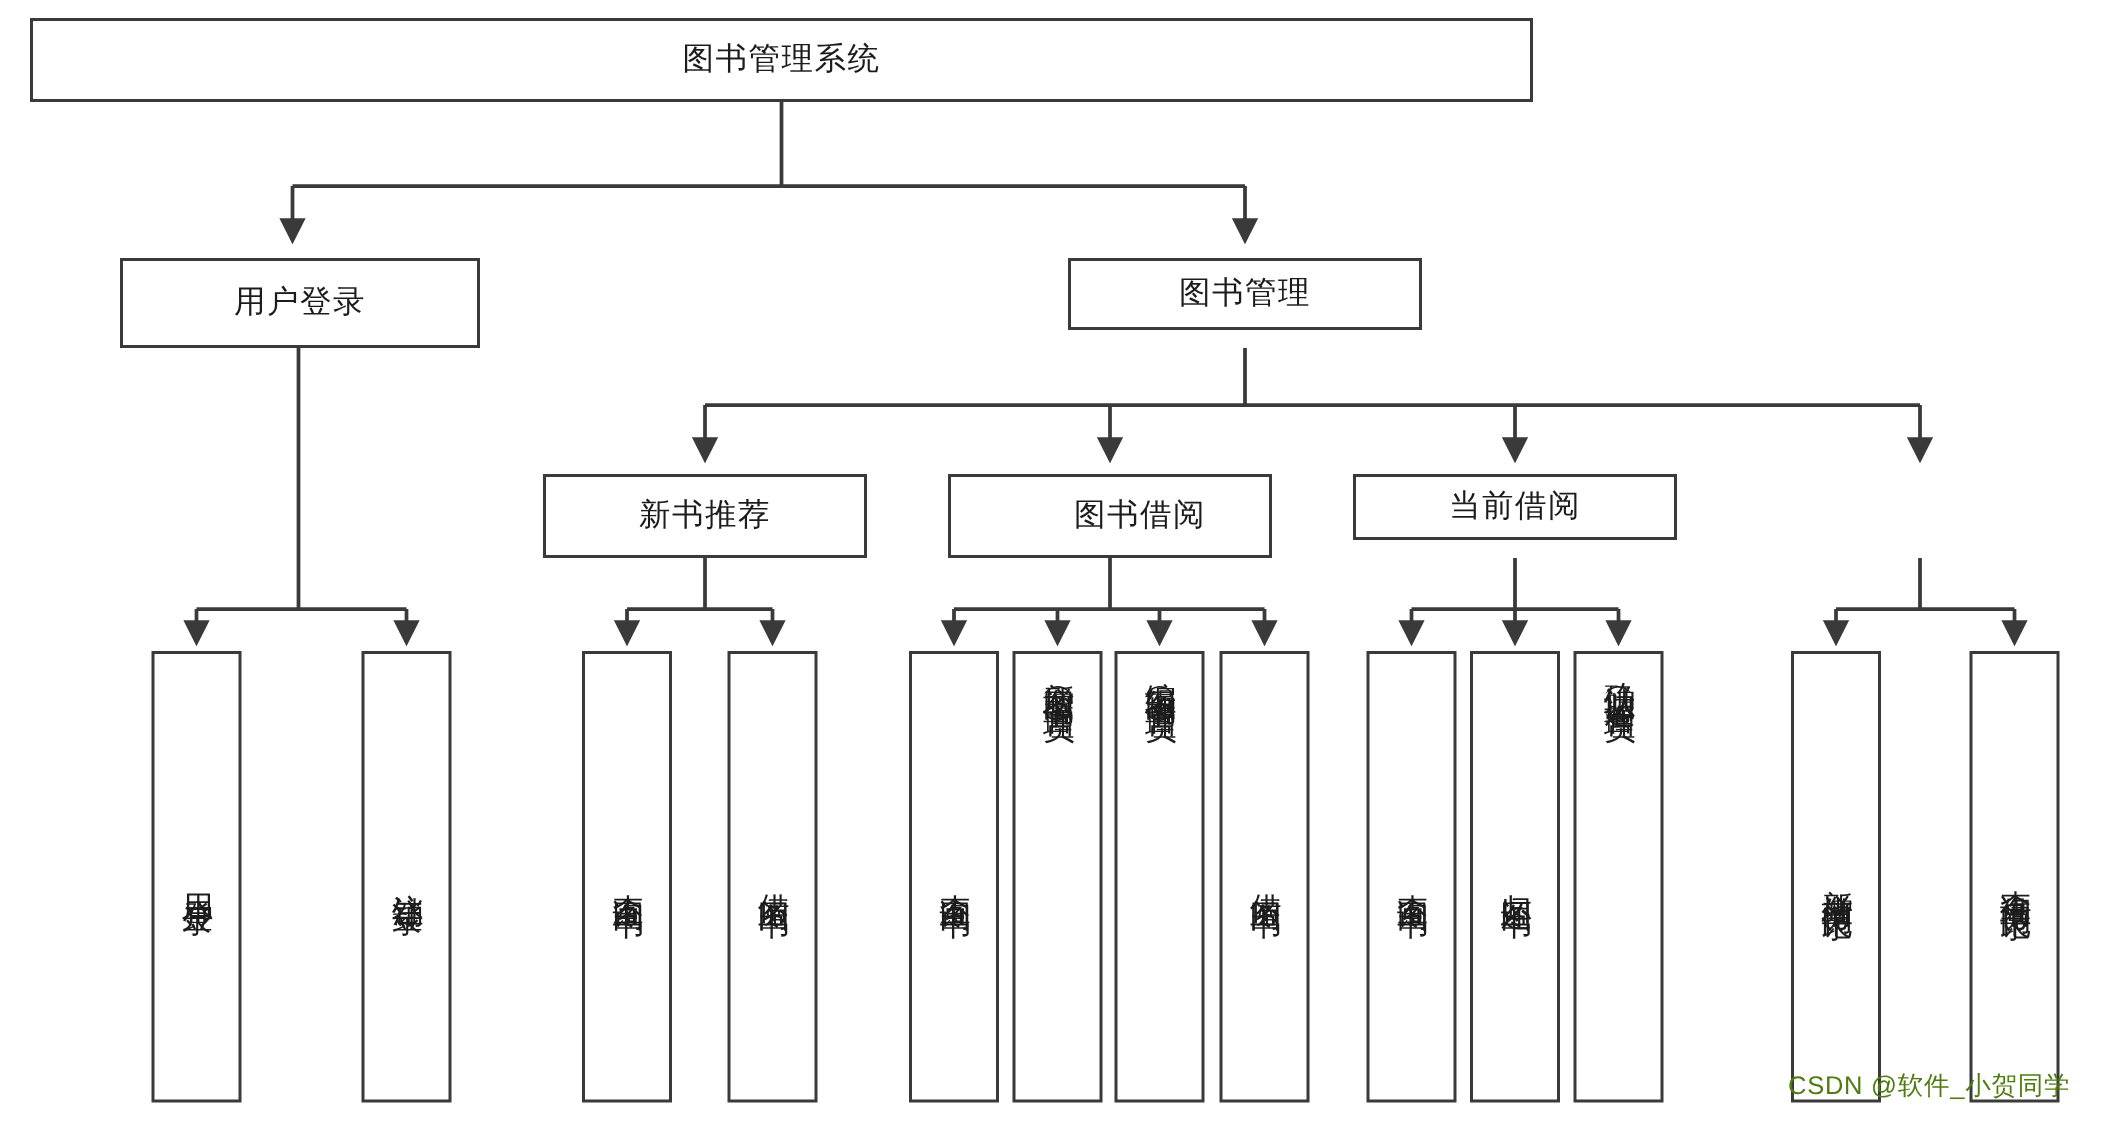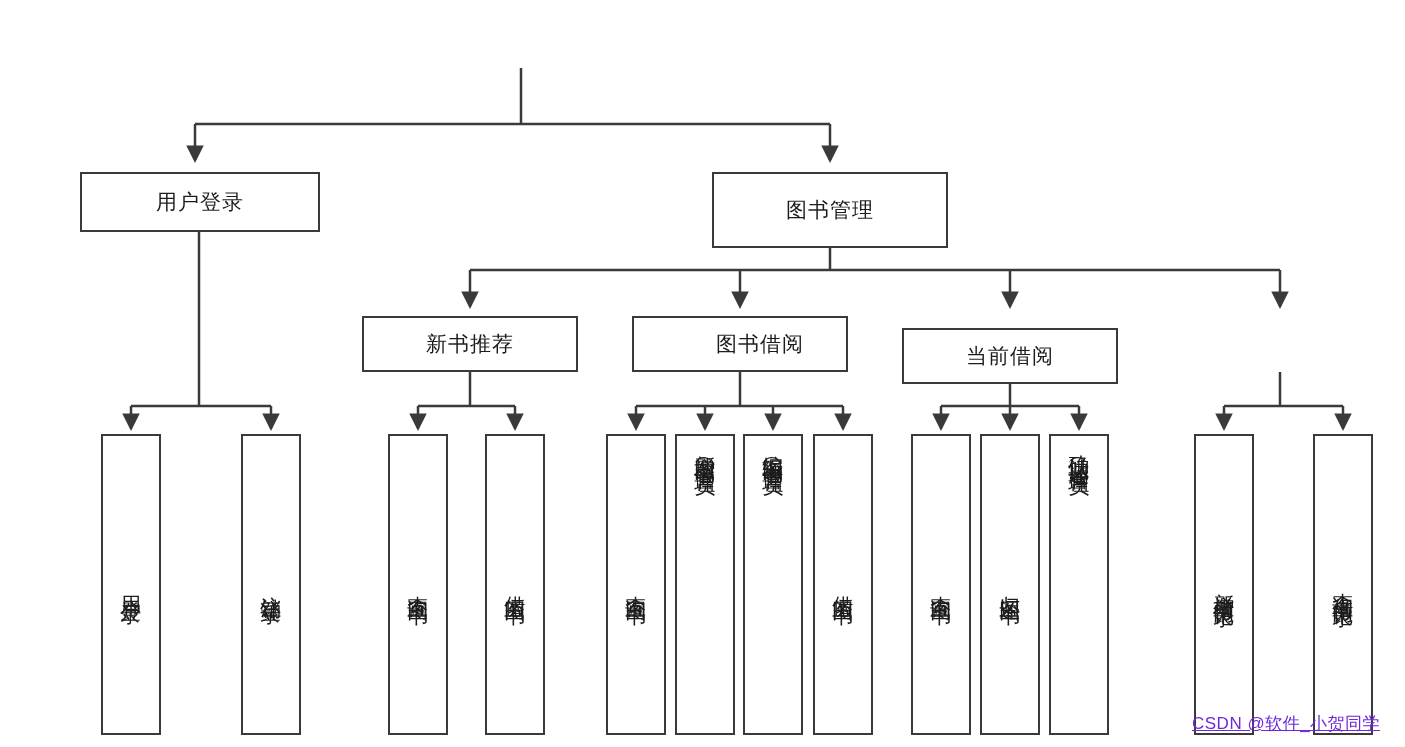--- a/index.html
+++ b/index.html
@@ -59,25 +59,24 @@
     letter-spacing:3px;
     color:#1c1c1c;
     white-space:nowrap;
     padding:2px 0;
   }
   #watermark{
     position:absolute;
     left:1192px;
     top:712px;
     font-size:17px;
-    color:#6d28d9;
+    color:#4d7c0f;
     letter-spacing:0.5px;
     z-index:3;
     white-space:nowrap;
-    text-decoration:underline;
   }
 </style>
 </head>
 <body>
 
 <div id="canvas">
 
   <svg id="edges" viewBox="0 0 1405 747" width="1405" height="747">
     <defs>
       <marker id="arrow" viewBox="0 0 12 12" refX="10" refY="6" markerWidth="7" markerHeight="7" orient="auto-start-reverse">
@@ -122,35 +121,38 @@
       <path d="M 1010 406 L 1010 428" marker-end="url(#arrow)"></path>
       <path d="M 1079 406 L 1079 428" marker-end="url(#arrow)"></path>
 
       <path d="M 1280 372 L 1280 406"></path>
       <path d="M 1224 406 L 1343 406"></path>
       <path d="M 1224 406 L 1224 428" marker-end="url(#arrow)"></path>
       <path d="M 1343 406 L 1343 428" marker-end="url(#arrow)"></path>
     </g>
   </svg>
 
+  <div class="node" style="left:20px;top:12px;width:1002px;height:56px;">
+    <span class="lbl">图书管理系统</span>
+  </div>
 
   <div class="node" style="left:80px;top:172px;width:240px;height:60px;">
     <span class="lbl">用户登录</span>
   </div>
-  <div class="node" style="left:712px;top:172px;width:236px;height:76px;">
+  <div class="node" style="left:712px;top:172px;width:236px;height:48px;">
     <span class="lbl">图书管理</span>
   </div>
 
   <div class="node" style="left:362px;top:316px;width:216px;height:56px;">
     <span class="lbl">新书推荐</span>
   </div>
   <div class="node" style="left:632px;top:316px;width:216px;height:56px;padding-left:40px;">
     <span class="lbl">图书借阅</span>
   </div>
-  <div class="node" style="left:902px;top:316px;width:216px;height:56px;margin-top:12px;">
+  <div class="node" style="left:902px;top:316px;width:216px;height:44px;">
     <span class="lbl">当前借阅</span>
   </div>
 
   <div class="leaf center" style="left:101px;top:434px;width:60px;height:301px;">
     <span class="vlbl">用户登录</span>
   </div>
   <div class="leaf center" style="left:241px;top:434px;width:60px;height:301px;">
     <span class="vlbl">注销登录</span>
   </div>
 

